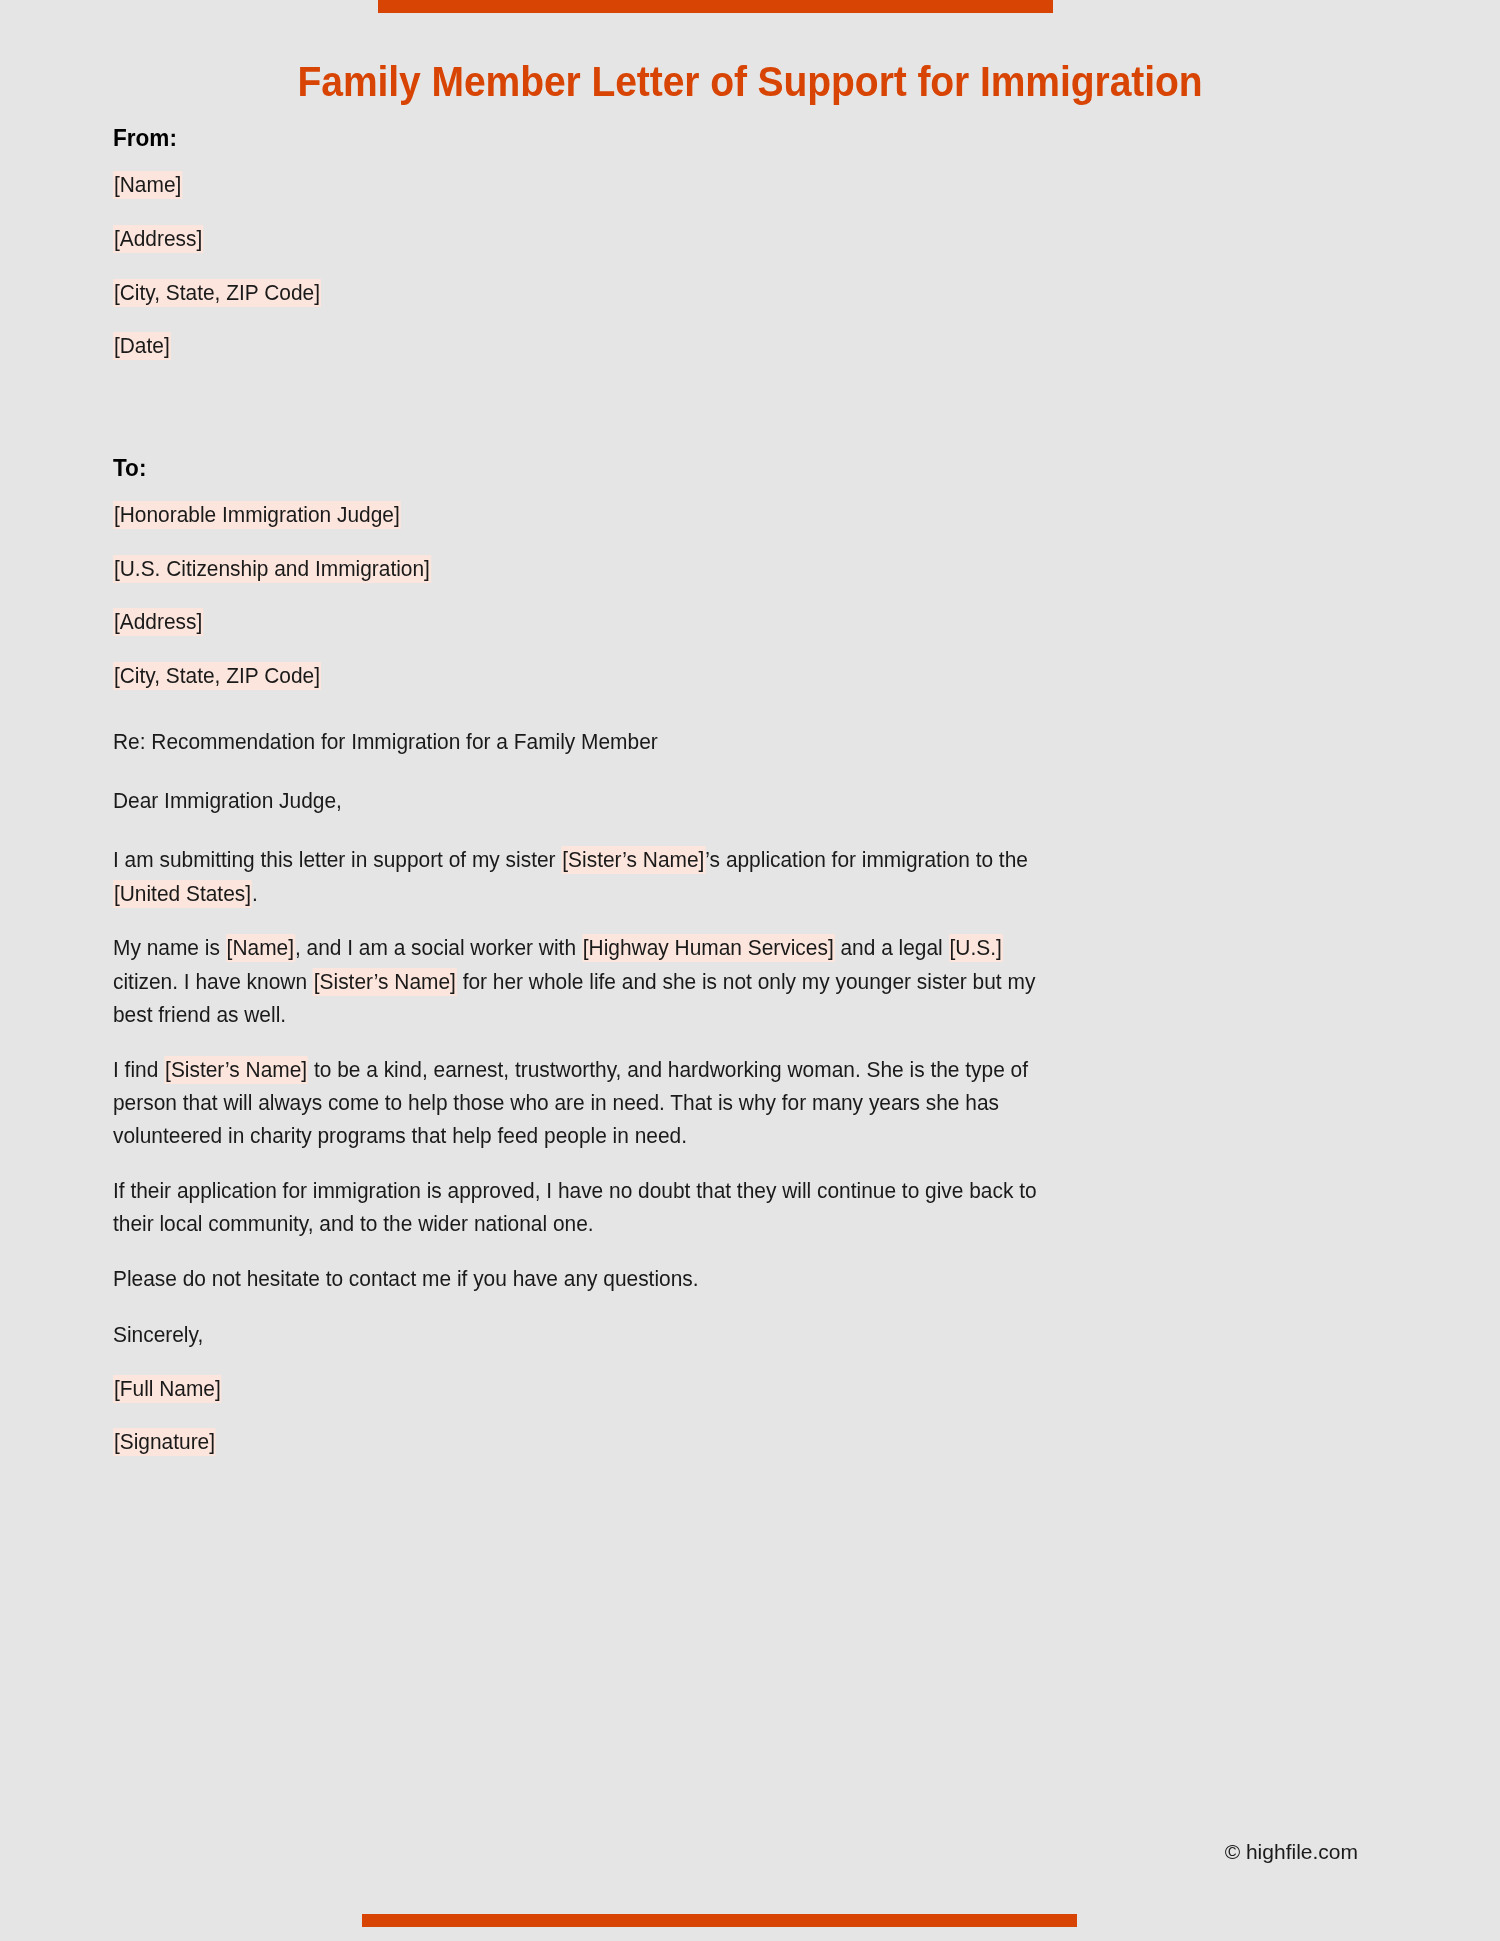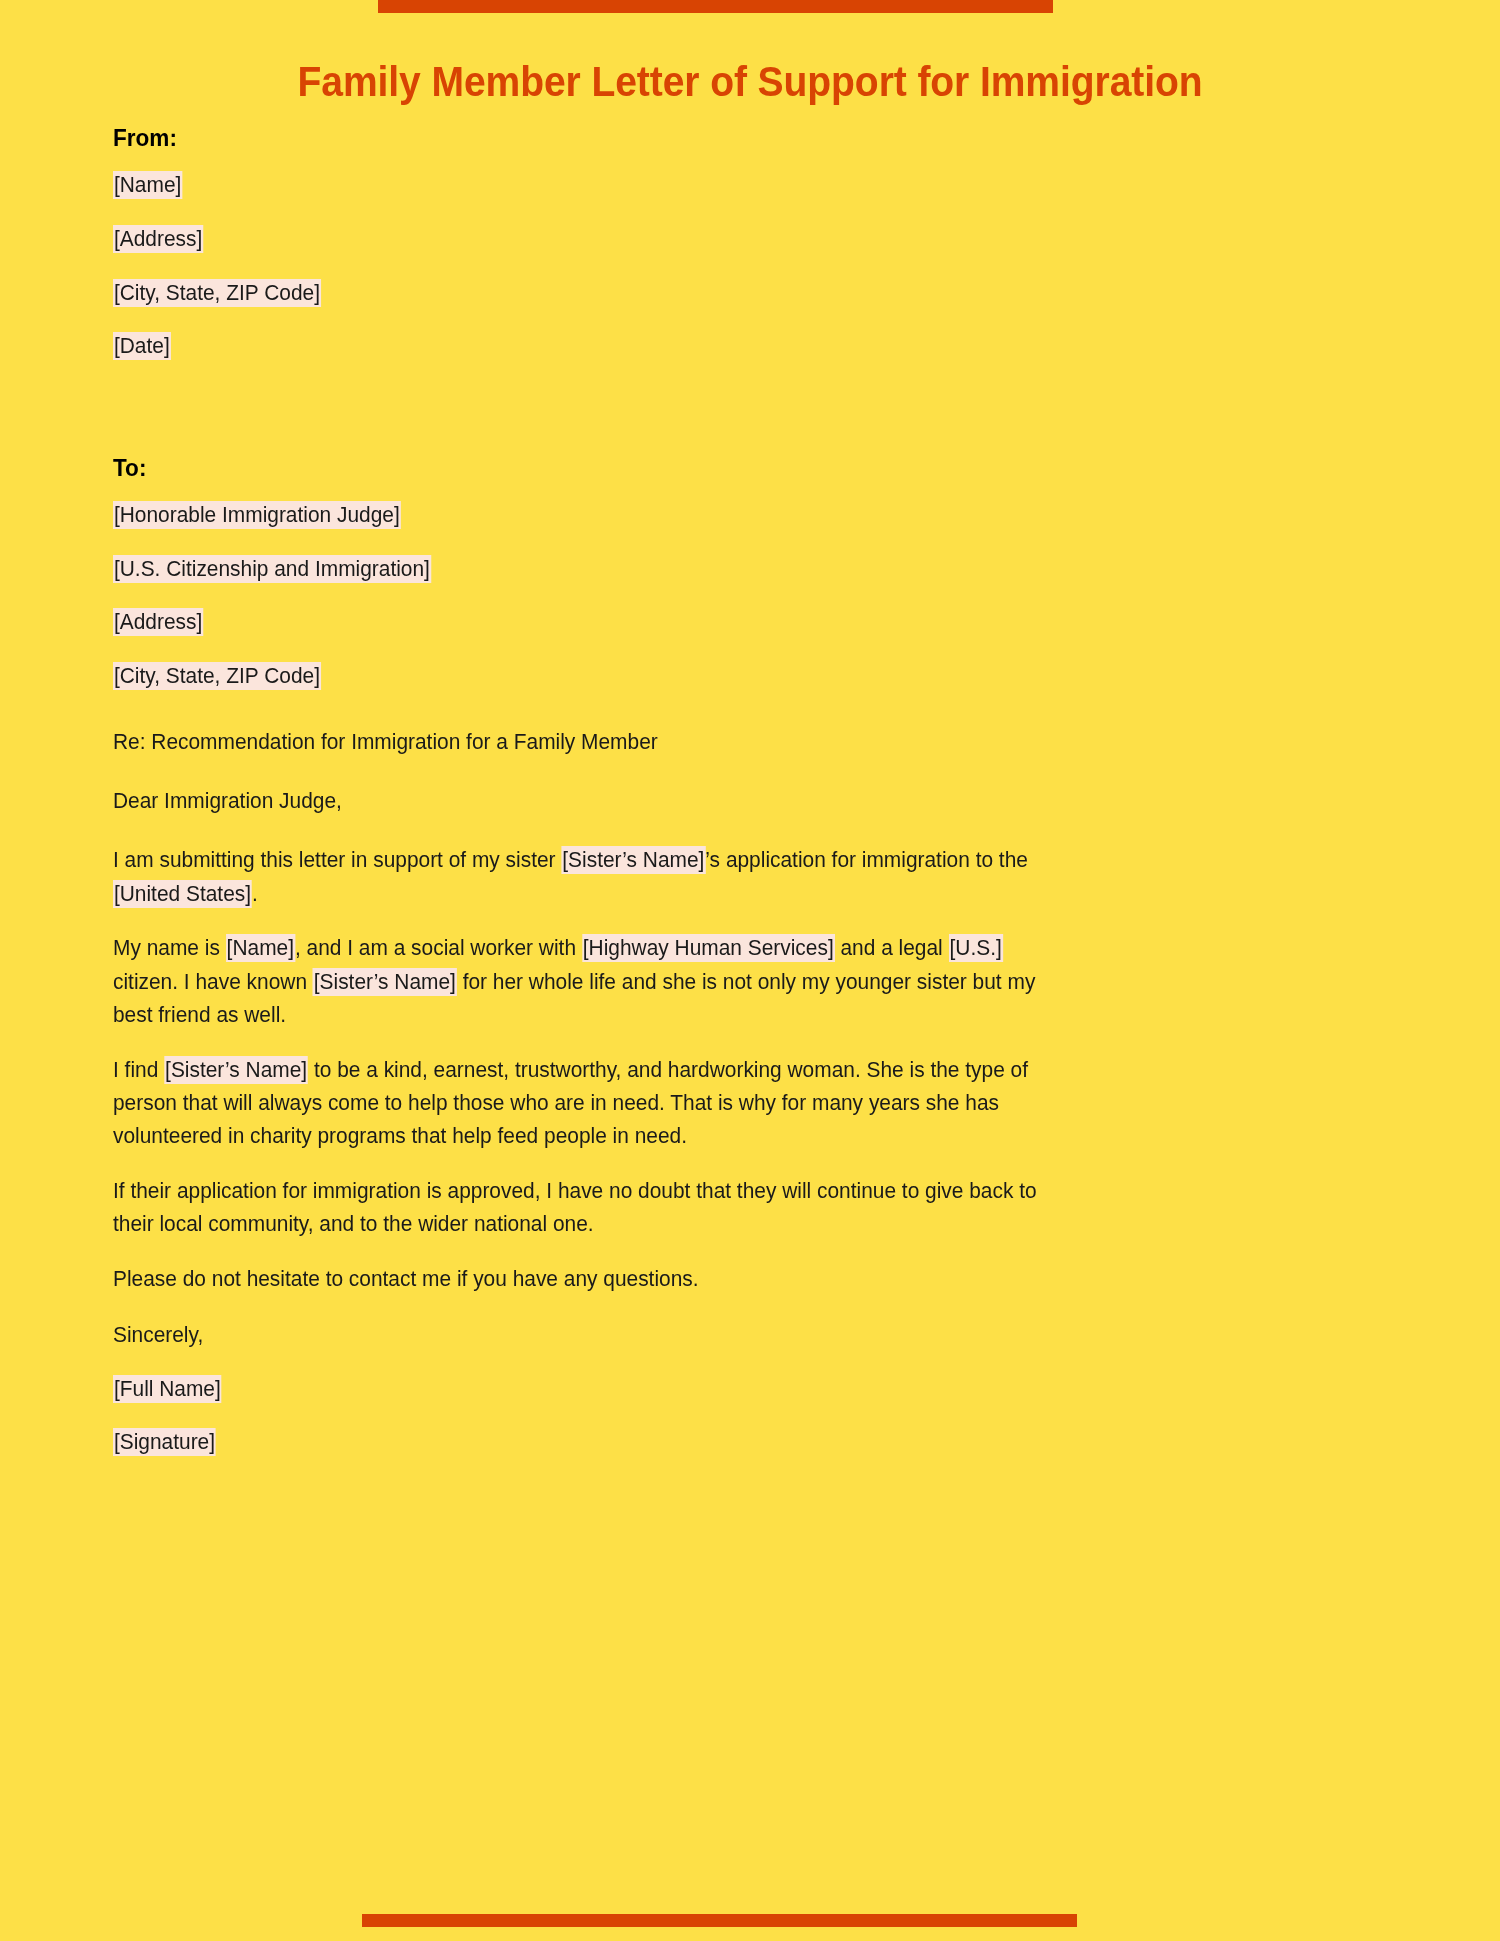--- a/index.html
+++ b/index.html
@@ -12,21 +12,21 @@
     height: 1941px;
     position: relative;
     font-family: "Liberation Sans", "DejaVu Sans", sans-serif;
     color: #1a1a1a;
     overflow: hidden;
   }
 
   .page {
     position: absolute;
     inset: 0;
-    background: #fde047;
+    background: #e5e5e5;
   }
 
   
   .accent-bar {
     position: absolute;
     left: 378px;
     width: 675px;
     height: 13px;
     background: #D84403;
   }
@@ -153,16 +153,17 @@
     <div class="para">If their application for immigration is approved, I have no doubt that they will continue to give back to their local community, and to the wider national one.</div>
 
     <div class="para" style="margin-bottom:26px;">Please do not hesitate to contact me if you have any questions.</div>
 
     <div class="sig-line">Sincerely,</div>
     <div class="sig-line"><span class="ph">[Full Name]</span></div>
     <div class="sig-line"><span class="ph">[Signature]</span></div>
 
   </div>
 
+  <div class="footer-credit">© highfile.com</div>
 
   <div class="accent-bar bottom"></div>
 
 </div>
 
 </body></html>

